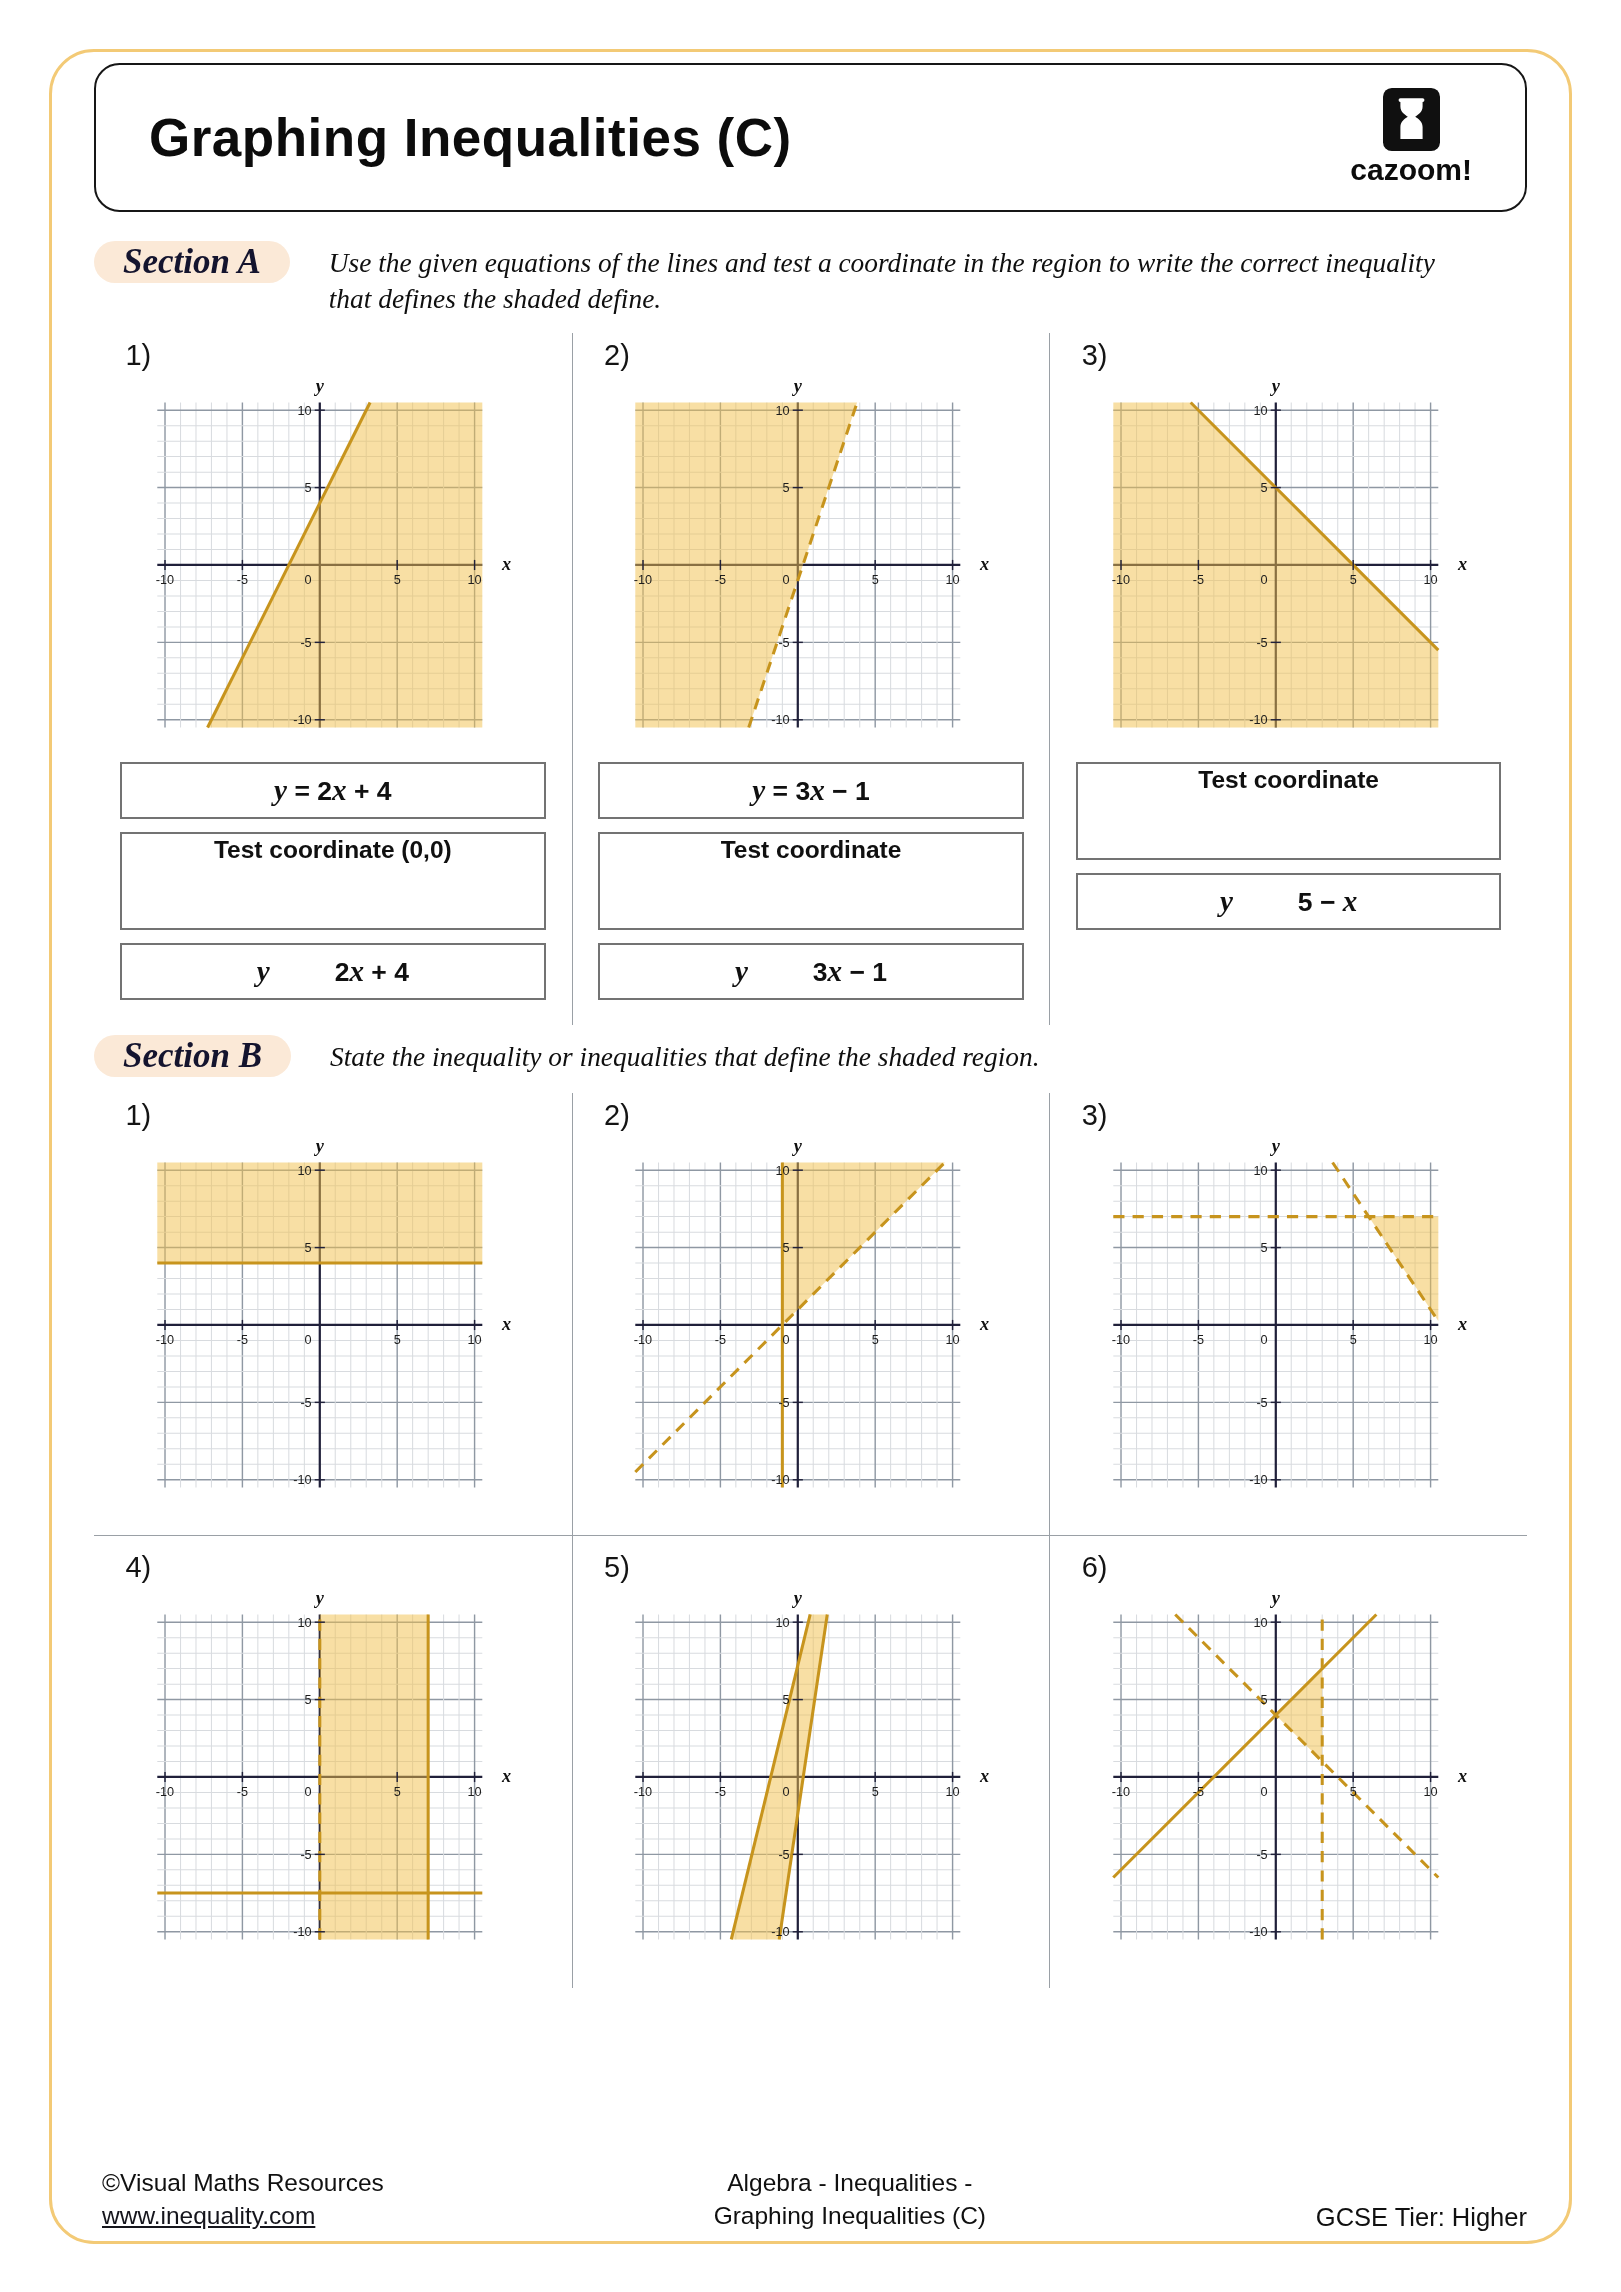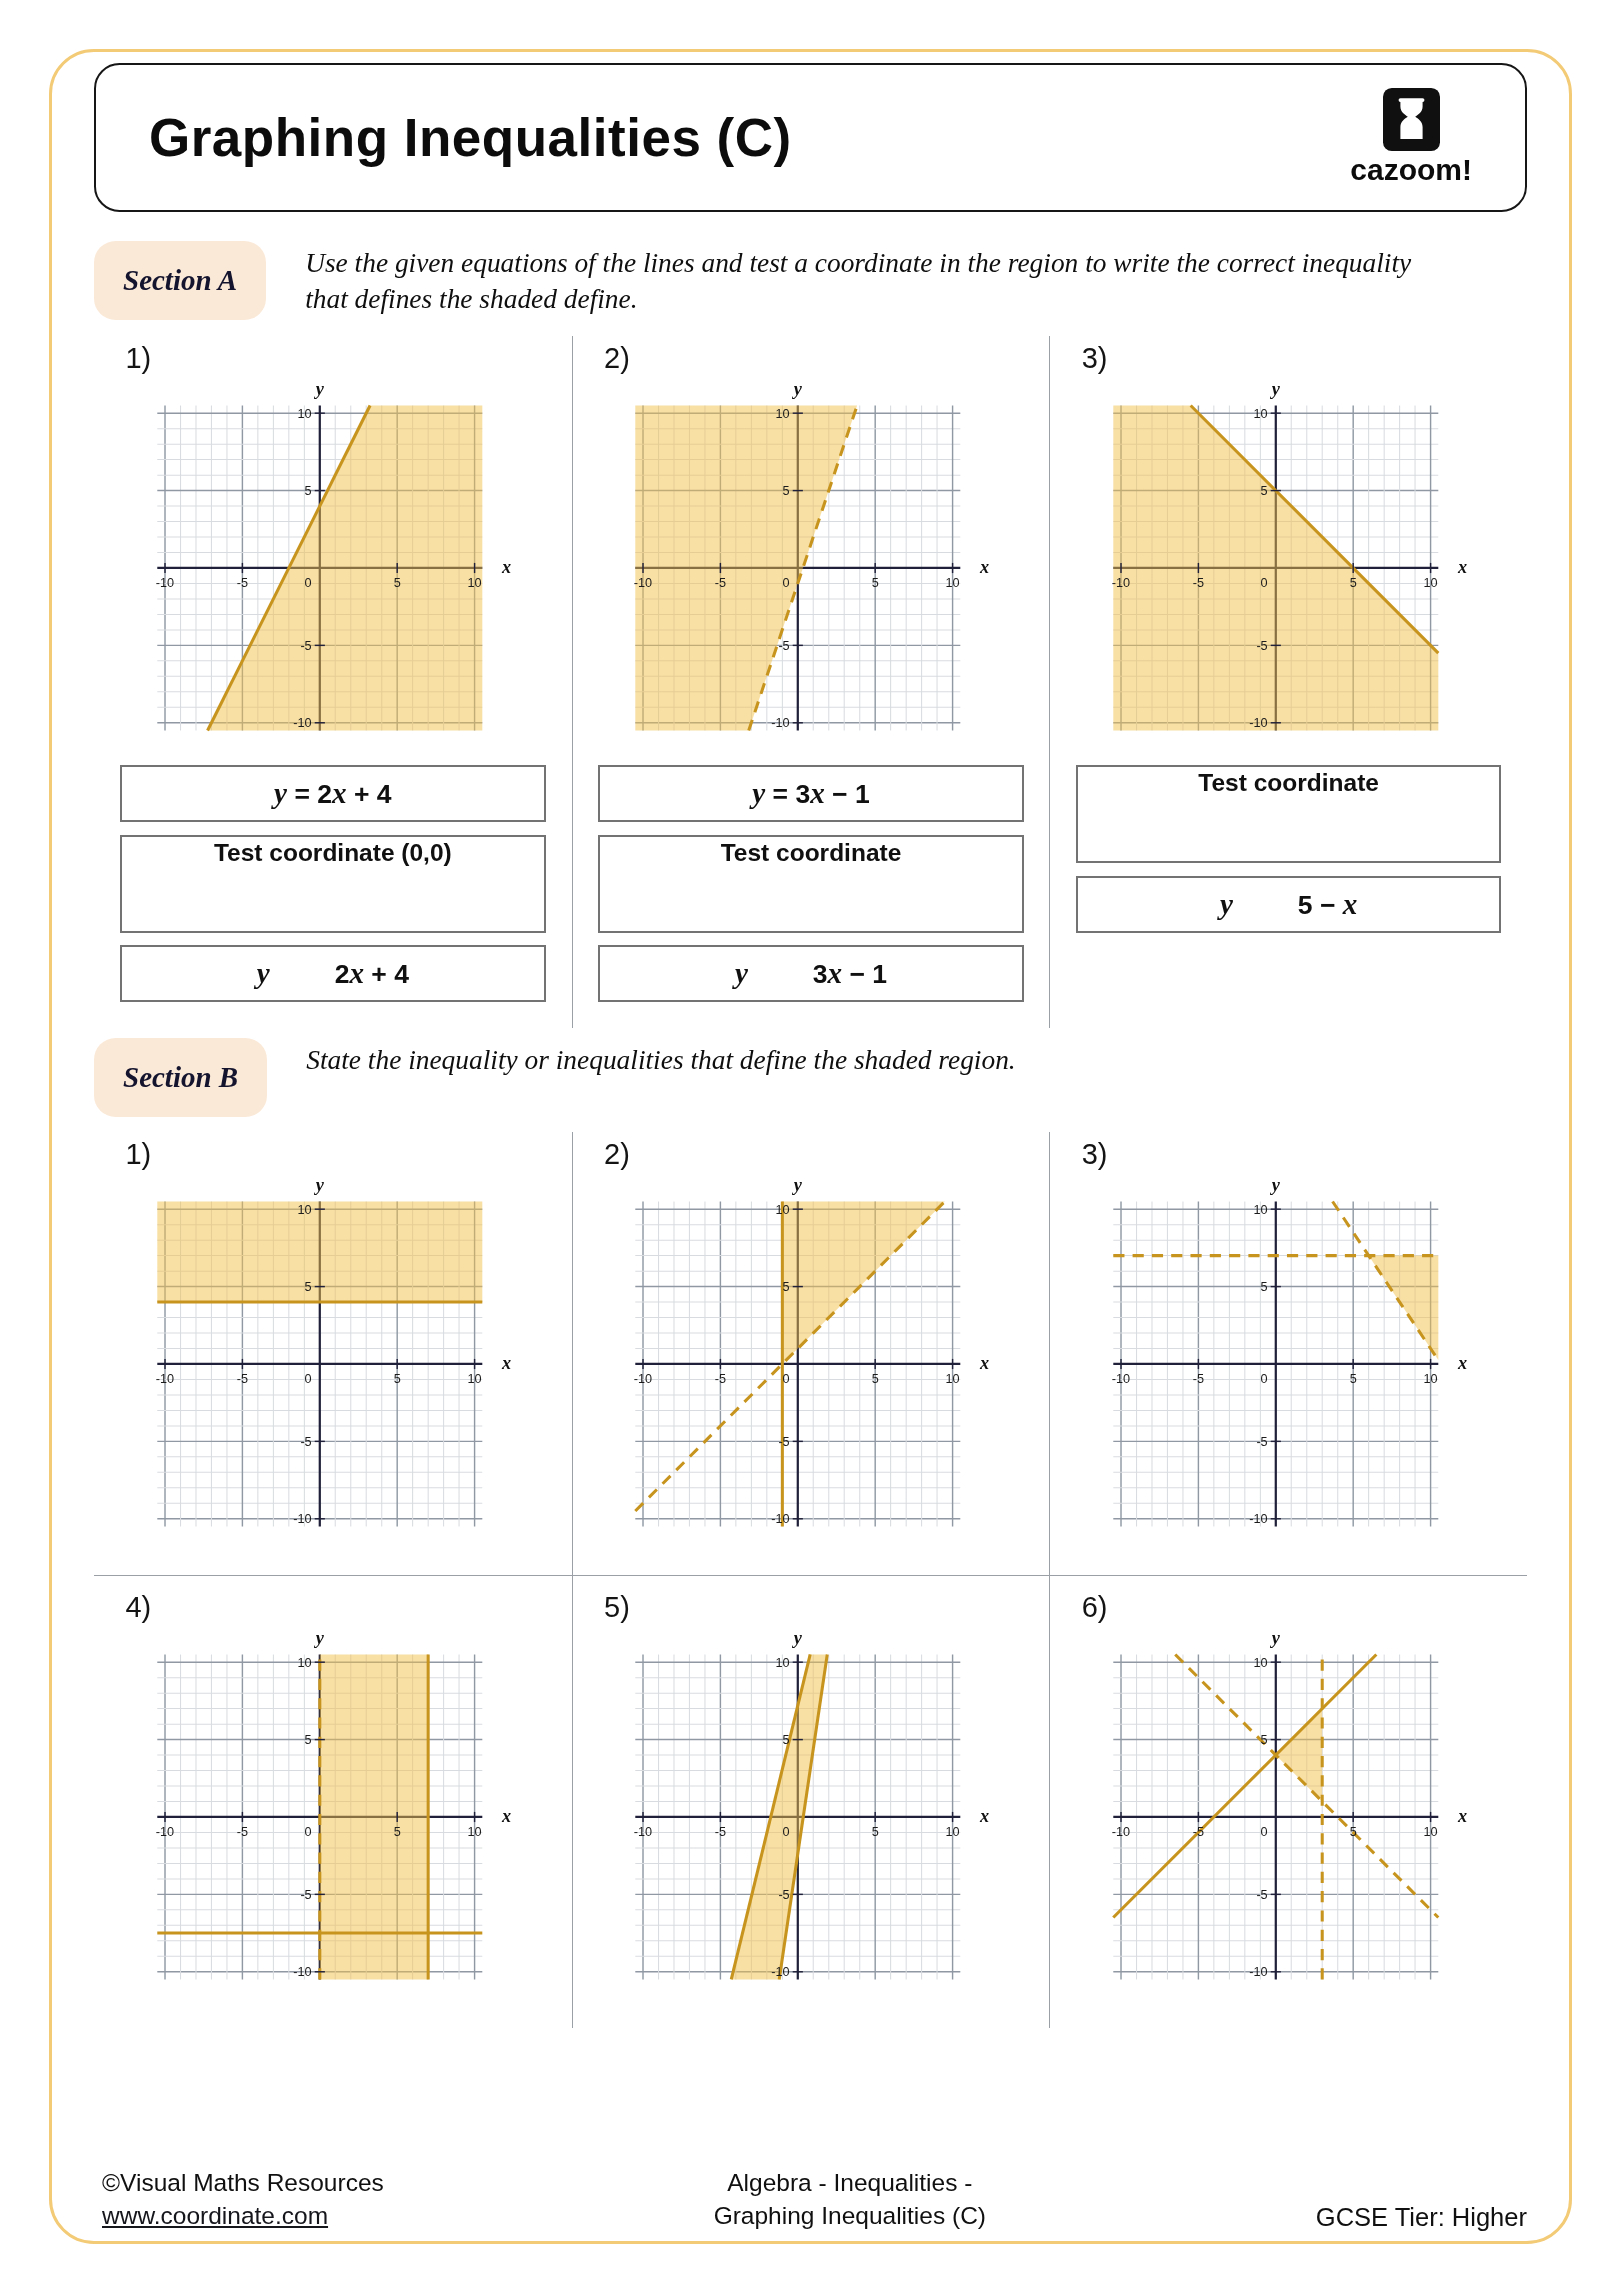--- a/index.html
+++ b/index.html
@@ -18,23 +18,23 @@
     display: flex; align-items: center; justify-content: space-between;
     padding: 0 53px; background: #fff; margin-bottom: 29px;
   }
   .titlebar h1 { font-size: 53px; font-weight: bold; letter-spacing: 0.5px; color: #0c0c0c; }
   .logo { display: flex; flex-direction: column; align-items: center; gap: 2.9px; }
   .logo-icon { width: 57px; height: 63px; background: #101010; border-radius: 8.8px;
     display: flex; align-items: center; justify-content: center; }
   .logo-text { font-size: 30px; font-weight: bold; color: #0c0c0c; }
   .sec-row { display: flex; align-items: flex-start; gap: 39px; margin: 9.8px 0 15.7px 0; }
   .sec-pill {
-    background: #FBE9D7; border-radius: 21.6px; padding: 23px 29px;
+    background: #FBE9D7; border-radius: 21.6px; padding: 1px 29px;
     font-family: "Liberation Serif", serif; font-style: italic; font-weight: bold;
-    font-size: 29px; color: #14142e; white-space: nowrap;
+    font-size: 35px; color: #14142e; white-space: nowrap;
   }
   .sec-instruction {
     font-family: "Liberation Serif", serif; font-style: italic;
     font-size: 27.4px; line-height: 1.32; color: #0f0f0f; width: 1127px; padding-top: 3.9px;
   }
   .grid { display: grid; grid-template-columns: 1fr 1fr 1fr; }
   .cell { padding: 3.9px 25.5px 25.5px 25.5px; }
   .grid-a .cell:nth-child(n+2) { border-left: 1.5px solid #9aa0a6; }
   .grid-b .cell:nth-child(3n+2), .grid-b .cell:nth-child(3n) { border-left: 1.5px solid #9aa0a6; }
   .grid-b .cell:nth-child(n+4) { border-top: 1.5px solid #9aa0a6; padding-top: 13.7px; }
@@ -753,21 +753,21 @@
           </svg></div>
     </div>
 
   </div>
 
 </div>
 
 <footer>
   <div class="f-left">
     <div>©Visual Maths Resources</div>
-    <div><a href="#">www.coordinate.com</a></div>
+    <div><a href="#">www.inequality.com</a></div>
   </div>
   <div class="f-center">
     <div>Algebra - Inequalities -</div>
     <div>Graphing Inequalities (C)</div>
   </div>
   <div class="f-right">GCSE Tier: Higher</div>
 </footer>
 
 
 </body></html>

